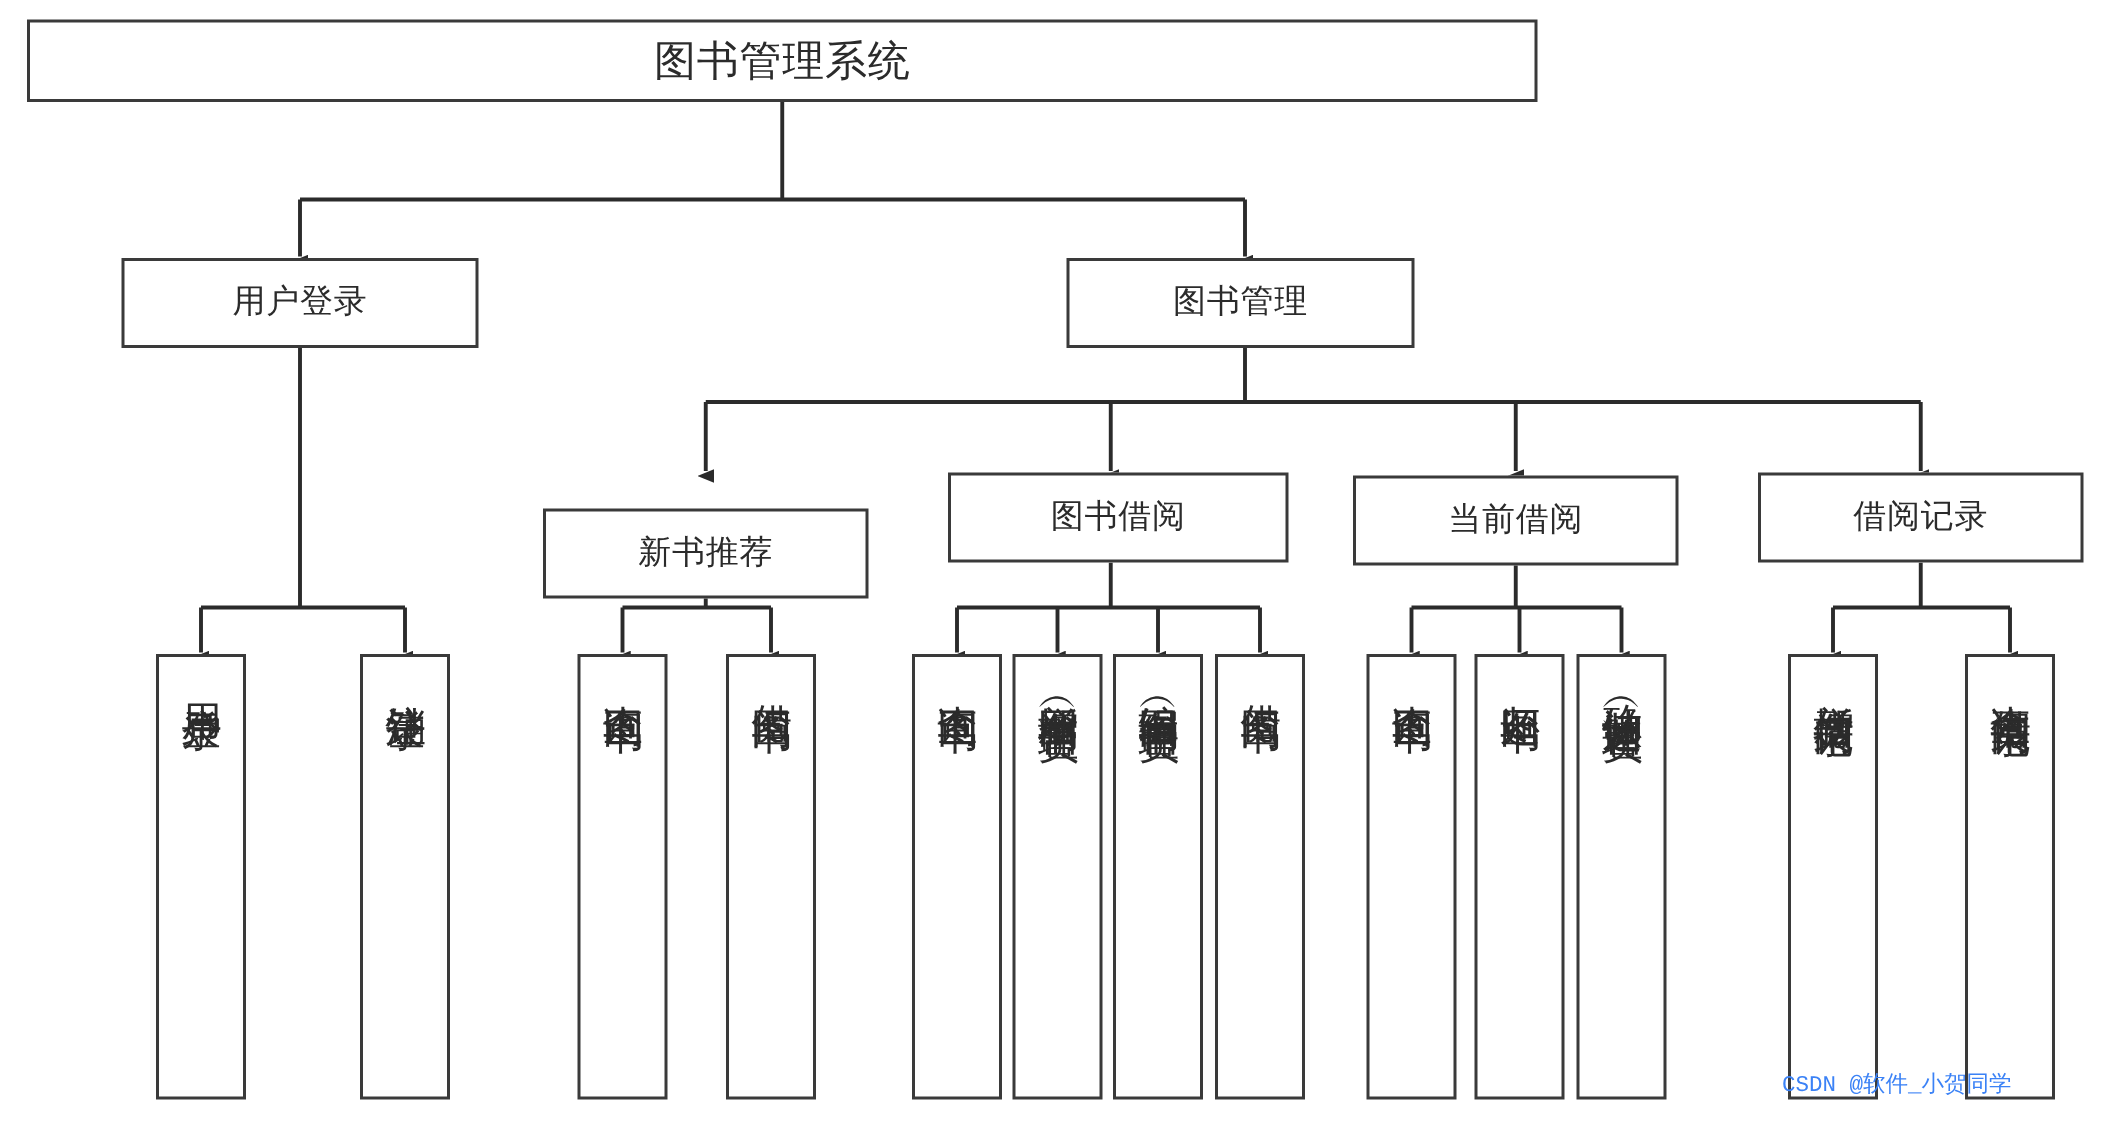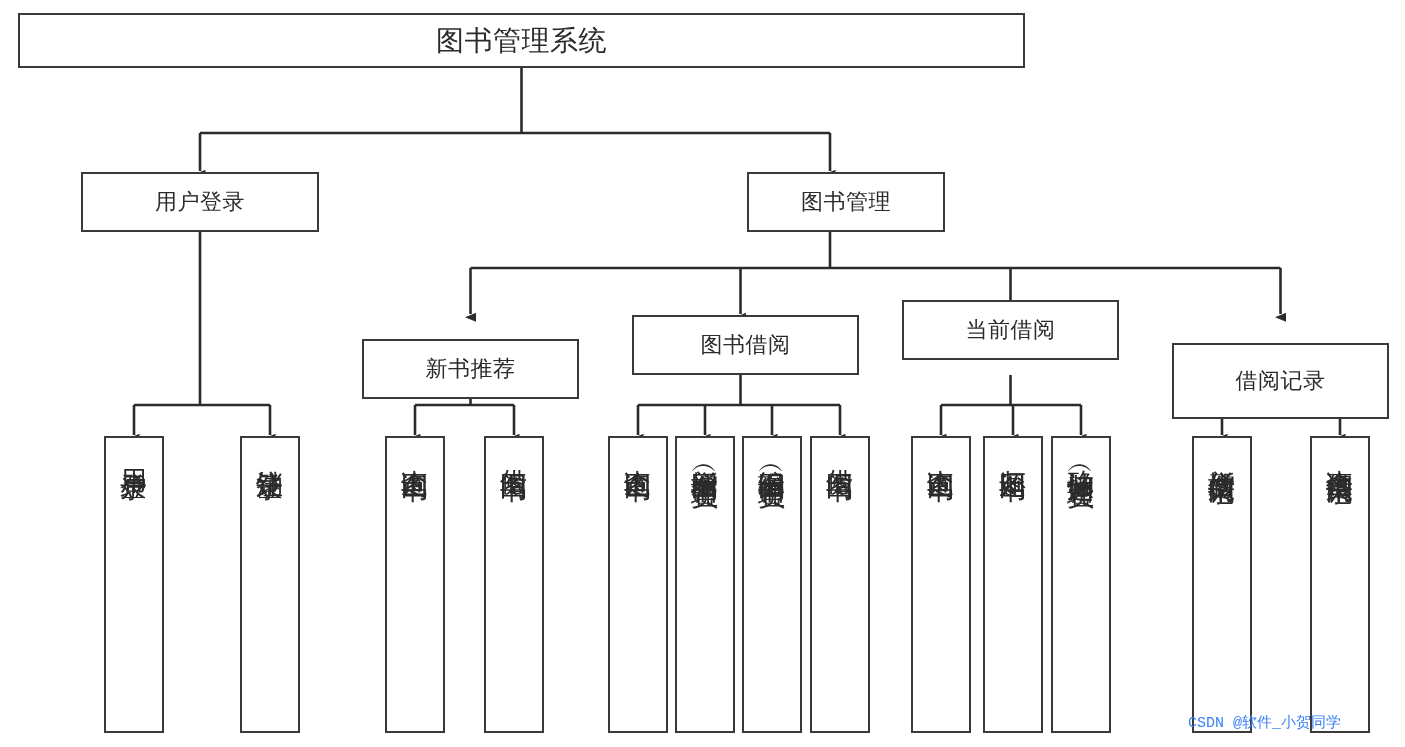--- a/index.html
+++ b/index.html
@@ -122,33 +122,33 @@
       </g>
   </svg>
 
   <div id="nodes">
       <div class="node horiz root" style="left: 18px; top: 13px; width: 1007px; height: 55px;">
         <span class="lbl">图书管理系统</span>
       </div>
       <div class="node horiz" style="left: 81px; top: 172px; width: 238px; height: 60px;">
         <span class="lbl">用户登录</span>
       </div>
-      <div class="node horiz" style="left: 711px; top: 172px; width: 198px; height: 60px; margin-left: 36px;">
+      <div class="node horiz" style="left: 711px; top: 172px; width: 232px; height: 60px;">
         <span class="lbl">图书管理</span>
       </div>
       <div class="node horiz" style="left: 362px; top: 315px; width: 217px; height: 60px; margin-top: 24px;">
         <span class="lbl">新书推荐</span>
       </div>
       <div class="node horiz" style="left: 632px; top: 315px; width: 227px; height: 60px;">
         <span class="lbl">图书借阅</span>
       </div>
-      <div class="node horiz" style="left: 902px; top: 300px; width: 217px; height: 60px;">
+      <div class="node horiz" style="left: 902px; top: 317px; width: 217px; height: 60px;">
         <span class="lbl">当前借阅</span>
       </div>
-      <div class="node horiz" style="left: 1172px; top: 315px; width: 217px; height: 76px; margin-top: 28px;">
+      <div class="node horiz" style="left: 1172px; top: 315px; width: 217px; height: 60px;">
         <span class="lbl">借阅记录</span>
       </div>
       <div class="node leaf" style="left: 104px; top: 436px; width: 60px; height: 297px;">
         <span class="lbl">用户登录</span>
       </div>
       <div class="node leaf" style="left: 240px; top: 436px; width: 60px; height: 297px;">
         <span class="lbl">注销登录</span>
       </div>
       <div class="node leaf" style="left: 385px; top: 436px; width: 60px; height: 297px;">
         <span class="lbl">查询图书</span>

